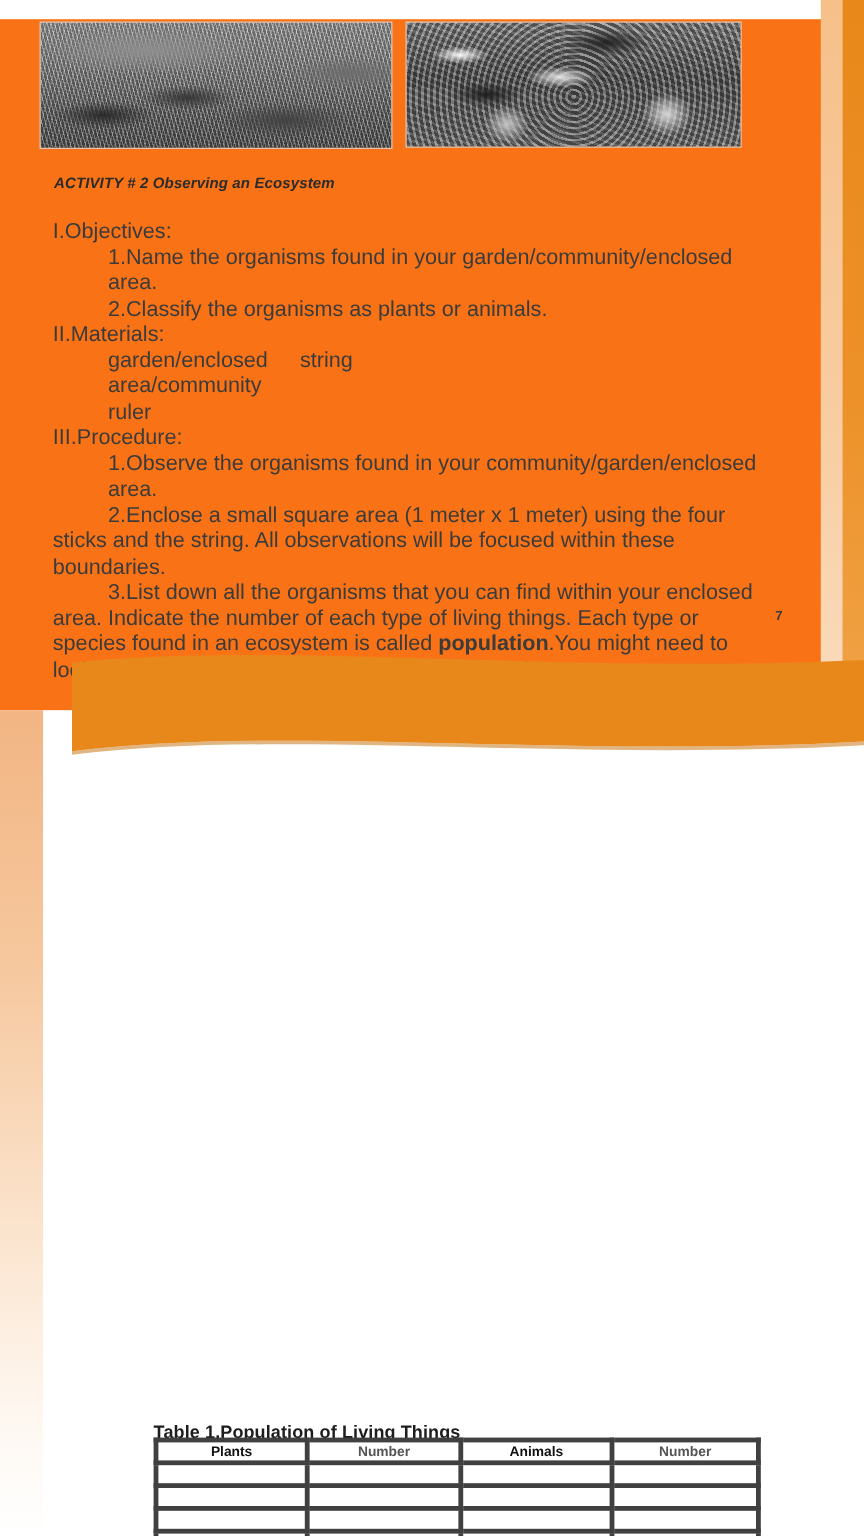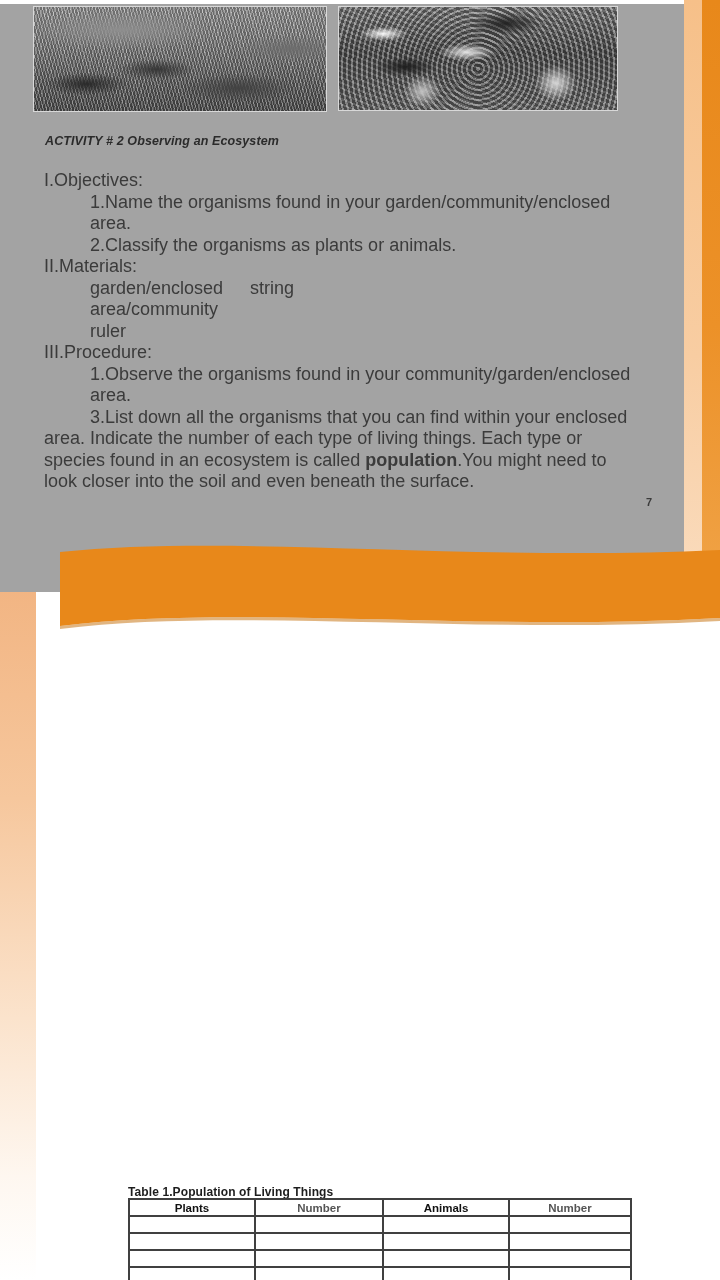--- a/index.html
+++ b/index.html
@@ -7,21 +7,21 @@
     width:720px;height:1280px;
     background:#ffffff;
     font-family:"Liberation Sans", sans-serif;
     overflow:hidden;
     position:relative;
   }
   .page{position:absolute;left:0;width:720px;background:#fff;}
 
   
   #page1{top:0;height:592px;}
-  #page1 .sheet{position:absolute;left:0;top:4px;width:696px;height:592px;background:#a3a3a3;}
+  #page1 .sheet{position:absolute;left:0;top:16px;width:696px;height:592px;background:#f97316;}
   .right-band-dark{
     position:absolute;right:0;top:0;width:18px;height:592px;
     background:linear-gradient(180deg,#E8881A 0%, #EC9128 55%, #F0A347 100%);
   }
   .right-band-pale{
     position:absolute;right:18px;top:0;width:18px;height:592px;
     background:linear-gradient(180deg,#F6C089 0%, #F8CDA2 60%, #FADCBE 100%);
   }
 
   .photos{position:absolute;left:33px;top:2px;width:585px;height:107px;}
@@ -82,23 +82,23 @@
     position:absolute;left:0;top:0;width:36px;height:688px;
     background:linear-gradient(180deg,#F2B583 0%, #F6C79D 30%, #FBE3CC 62%, #FEF7F0 85%, #ffffff 100%);
   }
   .right-band-pale2{
     position:absolute;right:0;top:0;width:36px;height:688px;
     background:linear-gradient(180deg,#F0AF77 0%, #F5C296 30%, #FAE0C6 62%, #FEF6EE 86%, #ffffff 100%);
   }
 
   .wave{position:absolute;left:0;top:-60px;width:684px;height:110px;}
 
-  .tbl-cap{font-size:12px;font-weight:bold;color:#1d1d1d;letter-spacing:.1px;}
+  .tbl-cap{font-size:15px;font-weight:bold;color:#1d1d1d;letter-spacing:.1px;}
   table.grid{border-collapse:collapse;table-layout:fixed;}
-  table.grid td,table.grid th{border:2px solid #404040;height:15px;padding:0;}
+  table.grid td,table.grid th{border:4px solid #404040;height:15px;padding:0;}
   table.grid th{font-size:11.5px;}
   .th-b{font-weight:bold;color:#111;}
   .th-n{font-weight:bold;color:#555;}
 
   #t1-cap{position:absolute;left:128px;top:593px;}
   #table1{position:absolute;left:128px;top:606px;width:502px;}
   #table1 col.c-a{width:126px;}
   #table1 col.c-b{width:128px;}
   #table1 col.c-c{width:126px;}
   #table1 col.c-d{width:122px;}
@@ -130,20 +130,21 @@
         <span class="c1">garden/enclosed area/community</span>
         <span>string</span>
       </div>
       <div class="ind2 mats">
         <span class="c1">ruler</span>
         <span></span>
       </div>
 
       <div>III.Procedure:</div>
       <div class="ind1">1.Observe the organisms found in your community/garden/enclosed area.</div>
+      <div><span style="display:inline-block;width:46px;"></span><span>2.Enclose a small square area (1 meter x 1 meter) using the four sticks and the string. All observations will be focused within these boundaries.</span></div>
       <div><span style="display:inline-block;width:46px;"></span><span>3.List down all the organisms that you can find within your enclosed area. Indicate the number of each type of living things. Each type or species found in an ecosystem is called </span><b>population</b><span>.You might need to look closer into the soil and even beneath the surface.</span></div>
     </div>
 
     <div class="pnum">7</div>
   </div>
 
   <div class="right-band-pale"></div>
   <div class="right-band-dark"></div>
 </div>
 

